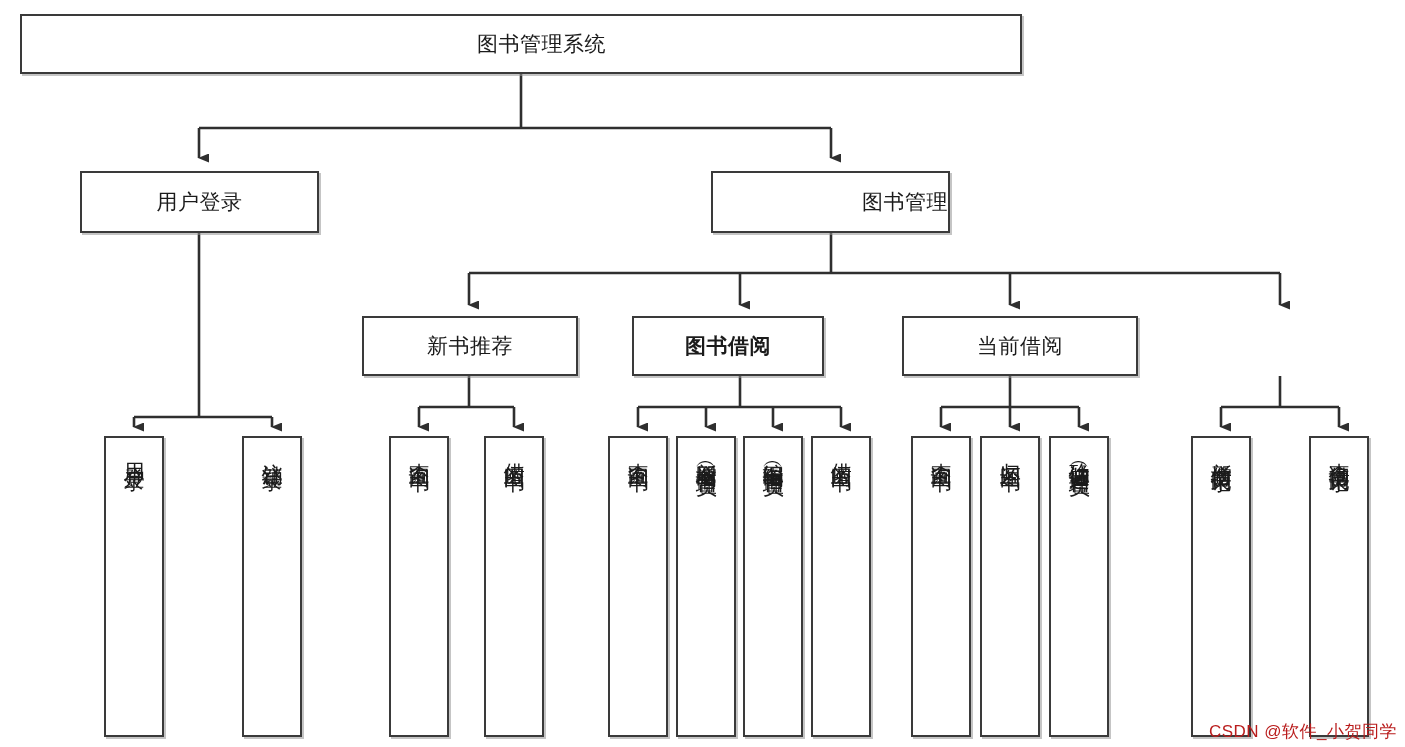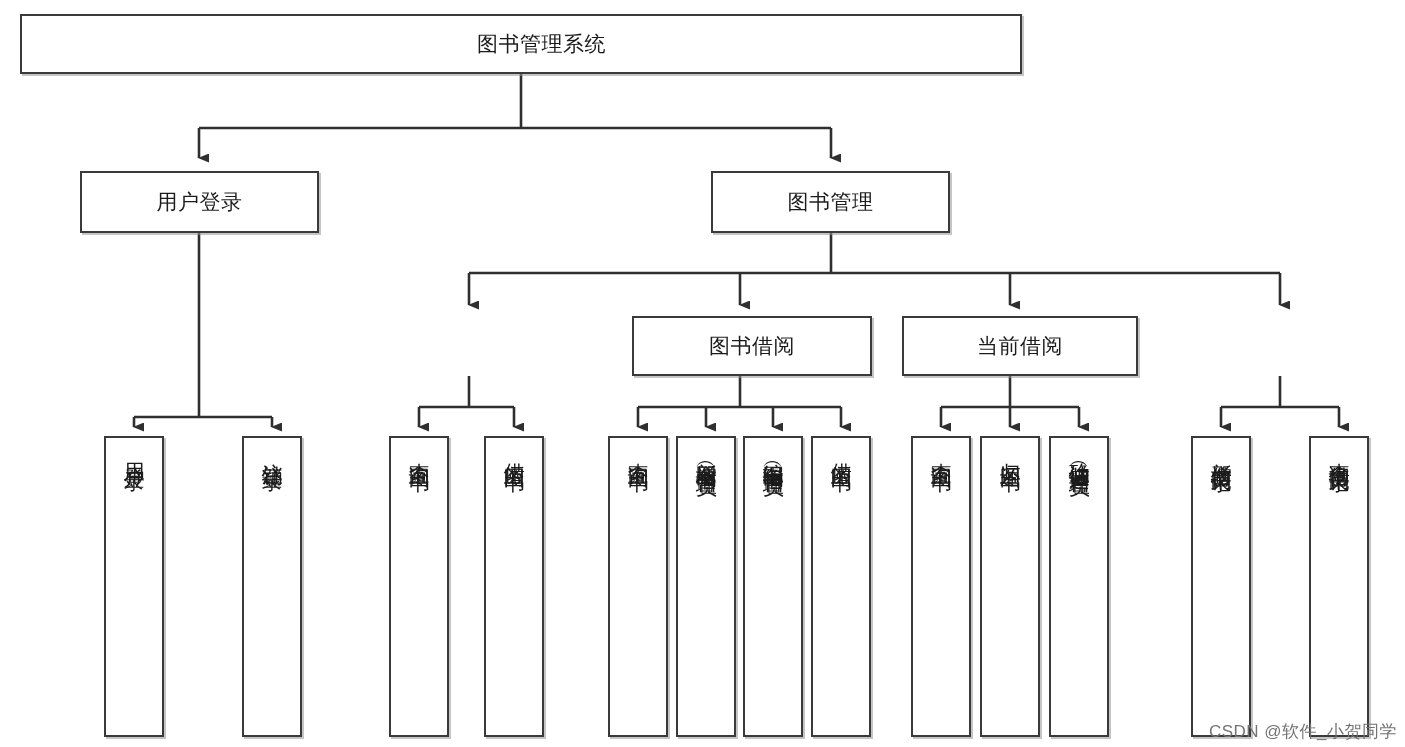--- a/index.html
+++ b/index.html
@@ -56,21 +56,21 @@
     white-space: nowrap;
   }
   .node.leaf.tall .label {
     letter-spacing: 2px;
   }
   .watermark {
     position: absolute;
     right: 8px;
     bottom: 4px;
     font-size: 17px;
-    color: #737373;
+    color: #b91c1c;
     letter-spacing: 0.5px;
     white-space: nowrap;
   }
 </style>
 </head>
 <body>
 
 <div id="canvas">
 
   <svg id="wires" viewBox="0 0 1405 747">
@@ -123,25 +123,28 @@
     </g>
   </svg>
 
   <div class="node" style="left:20px; top:14px; width:1002px; height:60px;padding-left:41px;">
     <span class="label">图书管理系统</span>
   </div>
 
   <div class="node" style="left:80px; top:171px; width:239px; height:62px;">
     <span class="label">用户登录</span>
   </div>
-  <div class="node" style="left:711px; top:171px; width:239px; height:62px;">
+  <div class="node" style="left:711px; top:171px; width:239px; height:62px;justify-content:flex-end;">
     <span class="label">图书管理</span>
   </div>
 
-  <div class="node" style="left:632px; top:316px; width:240px; height:60px;">
+  <div class="node" style="left:362px; top:316px; width:216px; height:60px;">
+    <span class="label">新书推荐</span>
+  </div>
+  <div class="node" style="left:632px; top:316px; width:192px; height:60px;font-weight:bold;">
     <span class="label">图书借阅</span>
   </div>
   <div class="node" style="left:902px; top:316px; width:236px; height:60px;">
     <span class="label">当前借阅</span>
   </div>
 
   <div class="node leaf" style="left:104px; top:436px; width:60px; height:301px;">
     <span class="label">用户登录</span>
   </div>
   <div class="node leaf" style="left:242px; top:436px; width:60px; height:301px;">

